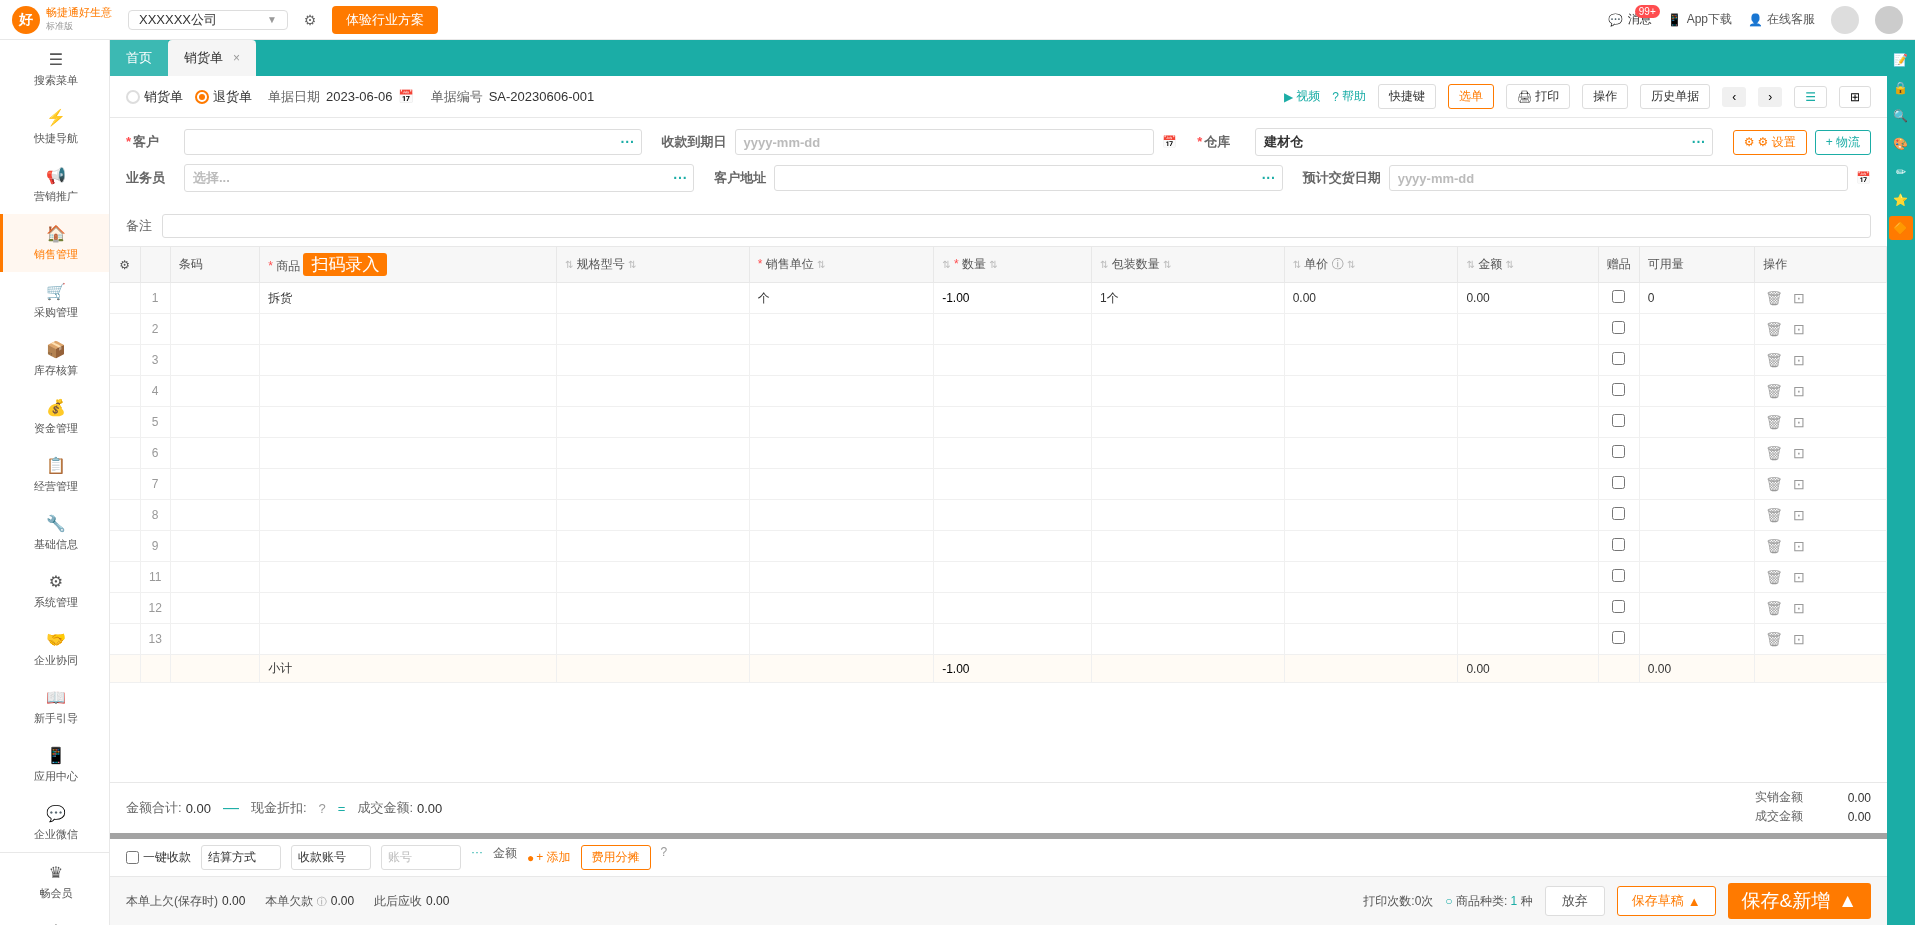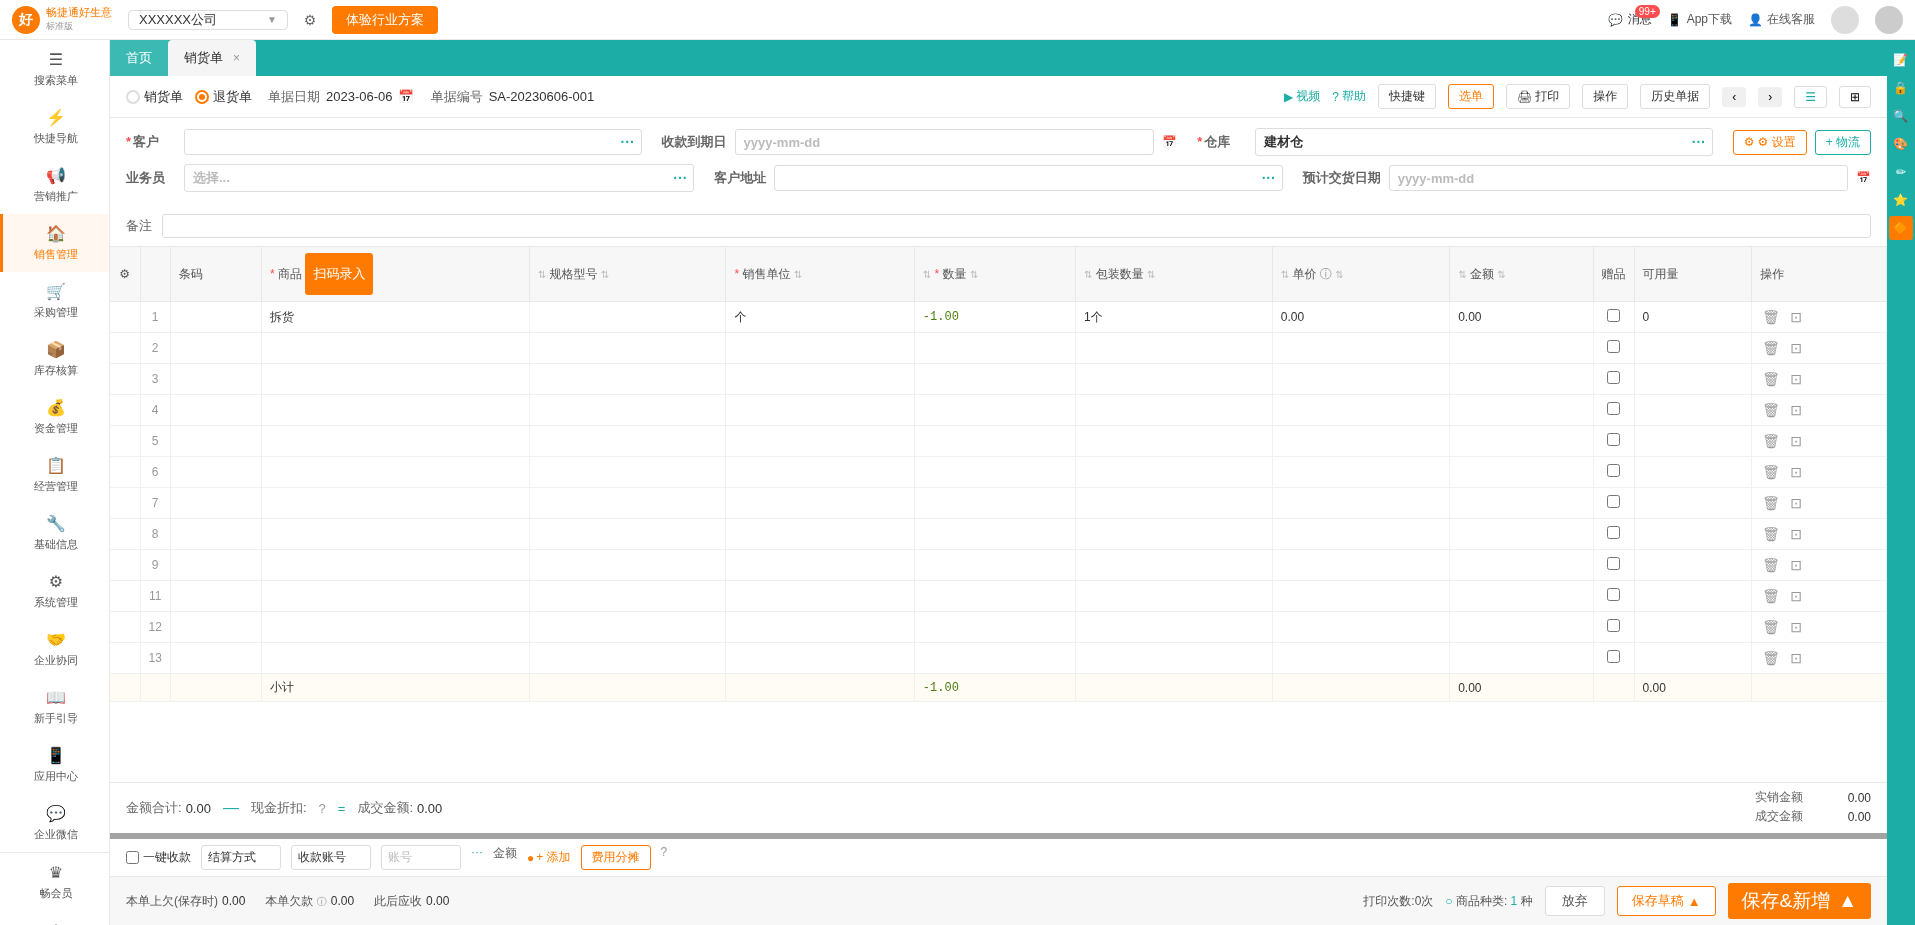--- a/index.html
+++ b/index.html
@@ -75,24 +75,24 @@
     .right-actions { display: flex; gap: 8px; }
     .setting-btn { background: #fff; border: 1px solid #ff7a00; color: #ff7a00; border-radius: 3px; padding: 3px 10px; cursor: pointer; font-size: 12px; display: flex; align-items: center; gap: 3px; }
     .logistics-btn { background: #fff; border: 1px solid #1bada6; color: #1bada6; border-radius: 3px; padding: 3px 10px; cursor: pointer; font-size: 12px; display: flex; align-items: center; gap: 3px; }
 
     
     .table-container { flex: 1; overflow: auto; border-top: 1px solid #e8e8e8; }
     table { width: 100%; border-collapse: collapse; font-size: 12px; }
     th { background: #f7f7f7; padding: 6px 8px; text-align: left; border-bottom: 1px solid #e8e8e8; border-right: 1px solid #e8e8e8; white-space: nowrap; color: #555; font-weight: normal; position: sticky; top: 0; z-index: 10; }
     td { padding: 5px 8px; border-bottom: 1px solid #f0f0f0; border-right: 1px solid #f0f0f0; color: #333; }
     .row-num { color: #999; text-align: center; width: 30px; }
-    .scan-btn { background: #ff7a00; color: white; border: none; border-radius: 3px; padding: 12px 8px; font-size: 13px; cursor: pointer; }
+    .scan-btn { background: #ff7a00; color: white; border: none; border-radius: 3px; padding: 0 8px; font-size: 17px; cursor: pointer; }
     .col-settings { width: 28px; text-align: center; }
     .subtotal-row td { background: #fffbf5; font-weight: 500; }
-    .neg-value { color: #4d7c0f; font-family: Liberation Mono, monospace; }
+    .neg-value { color: #000000; }
     .checkbox-cell { width: 30px; text-align: center; }
     input[type=checkbox] { cursor: pointer; }
     .action-icons { display: flex; gap: 6px; }
     .icon-btn { cursor: pointer; color: #999; font-size: 14px; border: none; background: none; padding: 2px; }
 
     
     .footer-summary { padding: 6px 16px; background: #fff; border-top: 1px solid #e8e8e8; display: flex; align-items: center; gap: 12px; font-size: 13px; flex-shrink: 0; }
     .summary-item { display: flex; align-items: center; gap: 4px; }
     .summary-label { color: #666; }
     .summary-value { color: #333; font-weight: 500; }

